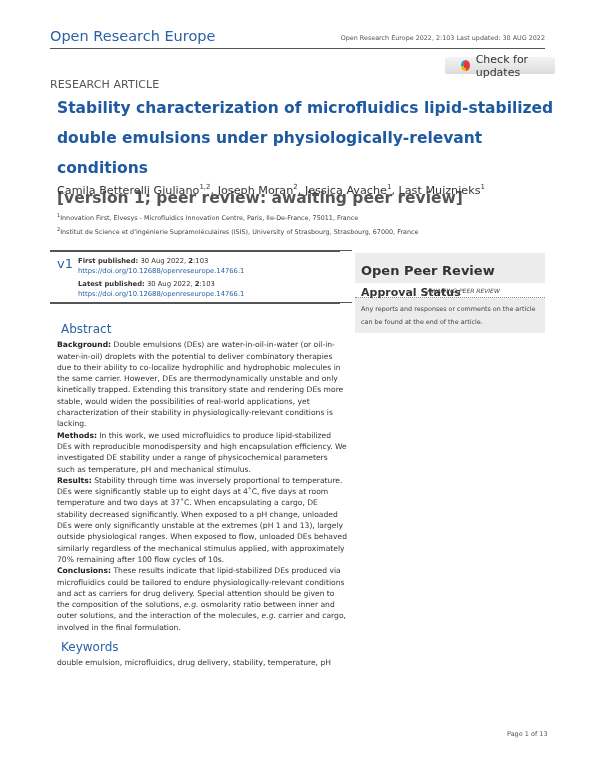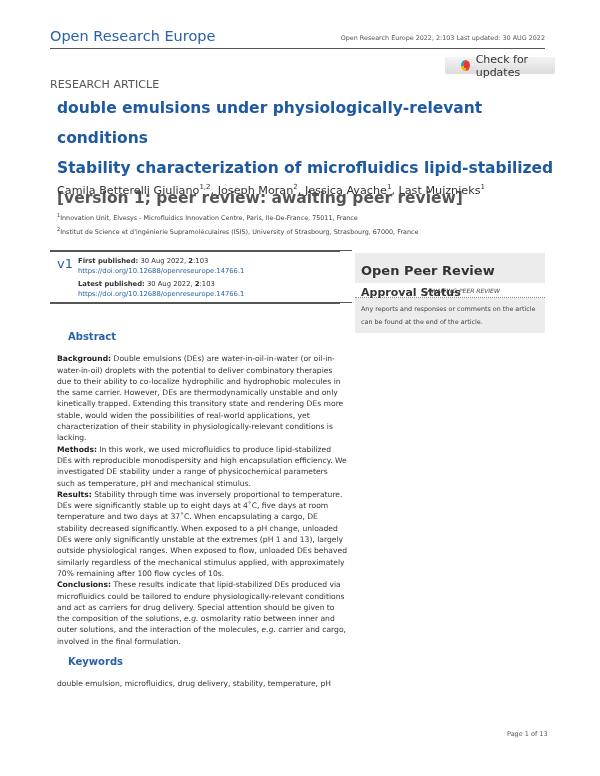--- a/index.html
+++ b/index.html
@@ -24,55 +24,55 @@
   .pubs a { color: #2a62a8; text-decoration: none; display: block; }
   .pubs .grp { margin-bottom: 3px; }
   .peer { position: absolute; left: 355px; top: 253px; width: 190px; height: 80px; background: #ececec; }
   .peer .h { position: absolute; left: 6px; top: 10px; font-size: 13px; font-weight: bold; color: #333; }
   .peer .status { position: absolute; left: 0; right: 0; top: 30px; height: 14px; background: #fff; border-bottom: 1px dotted #888; }
   .peer .status b { position: absolute; left: 6px; top: 3px; font-size: 11px; color: #333; }
   .peer .status i { position: absolute; left: 72px; top: 4px; font-size: 6px; color: #444; }
   .peer .txt { position: absolute; left: 6px; top: 50px; width: 180px; font-size: 6.4px; color: #444; line-height: 13px; }
   .hr-side { position: absolute; left: 340px; width: 12px; height: 1px; background: #555; }
   .abstract { position: absolute; left: 57px; top: 320px; width: 290px; font-size: 7.6px; line-height: 11.3px; color: #333; }
-  .abstract h4 { margin: 11px; font-size: 10px; color: #2a62a8; font-weight: bold; }
+  .abstract h4 { margin: 4px; font-size: 12px; color: #2a62a8; font-weight: normal; }
   .abstract p { margin: 0; }
   .abstract b { color: #222; }
   .kw h4 { margin-top: 9px; }
   .page { position: absolute; left: 507px; top: 730px; font-size: 6.5px; color: #555; }
 </style>
 </head>
 <body>
 
 <div class="journal">Open Research Europe</div>
 <div class="citation">Open Research Europe 2022, 2:103 Last updated: 30 AUG 2022</div>
 <div class="hr-top"></div>
 
 <div class="cfu">
   <span class="badge"></span>
   <span>Check for updates</span>
 </div>
 
 <div class="art-type">RESEARCH ARTICLE</div>
 
 <div class="title">
+  <div>Stability characterization of microfluidics lipid-stabilized</div>
   <div>double emulsions under physiologically-relevant conditions</div>
-  <div>Stability characterization of microfluidics lipid-stabilized</div>
   <div class="ver">[version 1; peer review: awaiting peer review]</div>
 </div>
 
 <div class="authors">
   <span><span>Camila Betterelli Giuliano</span><sup>1,2</sup></span><span>, </span>
   <span><span>Joseph Moran</span><sup>2</sup></span><span>, </span>
   <span><span>Jessica Ayache</span><sup>1</sup></span><span>, </span>
   <span><span>Last Muiznieks</span><sup>1</sup></span>
 </div>
 
 <div class="affil">
-  <div><sup>1</sup><span>Innovation Unit, Elvesys - Microfluidics Innovation Centre, Paris, Ile-De-France, 75011, France</span></div>
+  <div><sup>1</sup><span>Innovation First, Elvesys - Microfluidics Innovation Centre, Paris, Ile-De-France, 75011, France</span></div>
   <div><sup>2</sup><span>Institut de Science et d'ingénierie Supramoléculaires (ISIS), University of Strasbourg, Strasbourg, 67000, France</span></div>
 </div>
 
 <div class="ver-box">
   <div class="line"></div>
   <div class="v1">v1</div>
   <div class="pubs">
     <div class="grp">
       <b>First published:</b><span> 30 Aug 2022, </span><b>2</b><span>:103</span>
       <a>https://doi.org/10.12688/openreseurope.14766.1</a>

